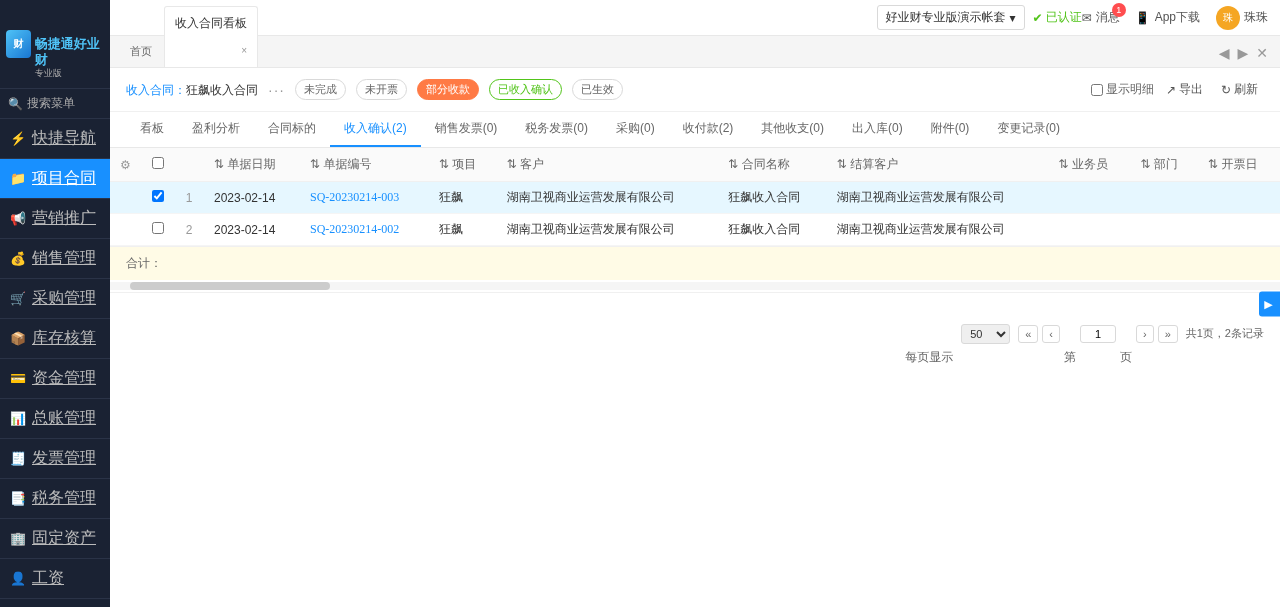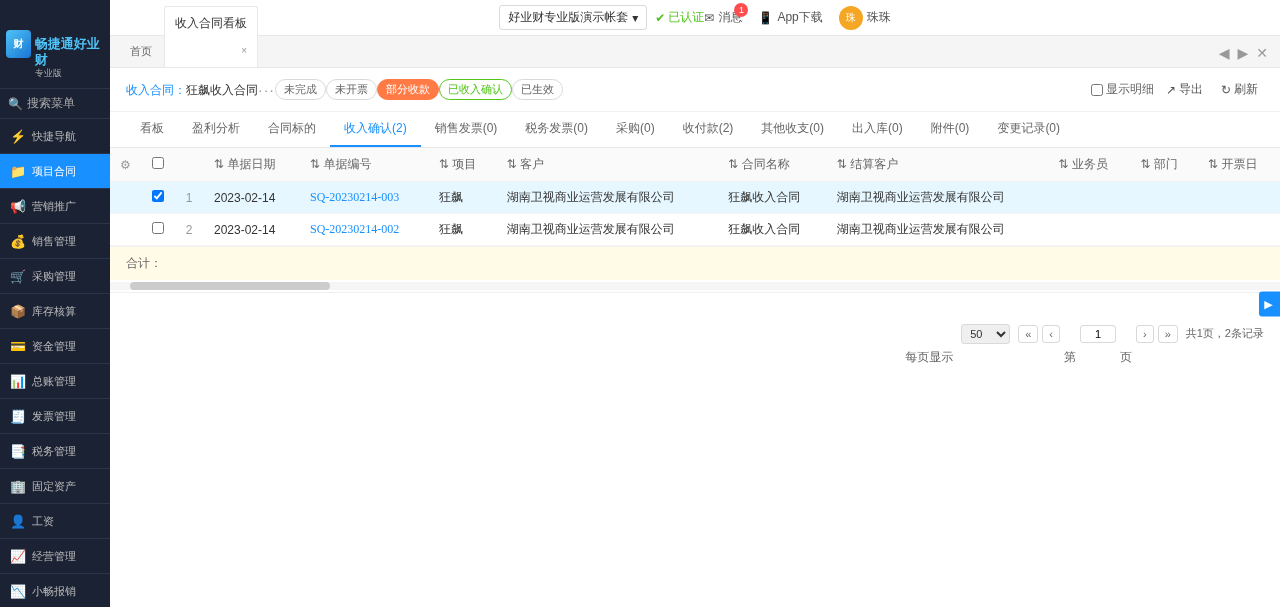--- a/index.html
+++ b/index.html
@@ -7,27 +7,27 @@
 
     
     .sidebar { width: 110px; background: #1a2233; color: #ccc; display: flex; flex-direction: column; height: 100%; flex-shrink: 0; }
     .sidebar-logo { padding: 8px 6px; border-bottom: 1px solid #2a3347; display: flex; align-items: center; gap: 4px; }
     .sidebar-logo-text { color: #4fc3f7; font-size: 13px; font-weight: bold; line-height: 1.2; margin-top: 28px; }
     .sidebar-logo-sub { color: #aaa; font-size: 9px; }
     .sidebar-search { display: flex; align-items: center; gap: 4px; padding: 6px 8px; color: #aaa; cursor: pointer; border-bottom: 1px solid #2a3347; }
     .sidebar-nav-item { display: flex; align-items: center; gap: 6px; padding: 9px 10px; cursor: pointer; color: #bbb; border-bottom: 1px solid #2a3347; transition: background 0.1s; }
     .sidebar-nav-item.active { background: #1890ff; color: #fff; }
     .sidebar-nav-item .nav-icon { width: 16px; height: 16px; display: flex; align-items: center; justify-content: center; font-size: 13px; flex-shrink: 0; }
-    .sidebar-nav-label { font-size: 11px; }
+    .sidebar-nav-label { font-size: 16px; text-decoration: underline; }
 
     
     .main { flex: 1; display: flex; flex-direction: column; overflow: hidden; }
 
     
-    .topbar { background: #fff; border-bottom: 1px solid #e8e8e8; padding: 0 12px; height: 36px; display: flex; align-items: center; justify-content: center; flex-shrink: 0; }
+    .topbar { background: #fff; border-bottom: 1px solid #e8e8e8; padding: 0 12px; height: 36px; display: flex; align-items: center; justify-content: flex-end; flex-shrink: 0; }
     .topbar-left { display: flex; align-items: center; gap: 8px; }
     .company-select { display: flex; align-items: center; gap: 4px; padding: 3px 8px; border: 1px solid #d9d9d9; border-radius: 3px; color: #333; cursor: pointer; font-size: 11px; }
     .verified-badge { display: flex; align-items: center; gap: 3px; color: #52c41a; font-size: 11px; }
     .topbar-right { display: flex; align-items: center; gap: 16px; }
     .topbar-action { display: flex; align-items: center; gap: 4px; color: #555; cursor: pointer; font-size: 11px; position: relative; }
     .badge { background: #ff4d4f; color: #fff; border-radius: 50%; width: 14px; height: 14px; font-size: 9px; display: flex; align-items: center; justify-content: center; position: absolute; top: -6px; right: -6px; }
     .user-avatar { width: 24px; height: 24px; border-radius: 50%; background: #f5a623; display: flex; align-items: center; justify-content: center; color: #fff; font-size: 10px; }
 
     
     .tabbar { background: #f5f5f5; border-bottom: 1px solid #e8e8e8; padding: 0 10px; height: 32px; display: flex; align-items: flex-end; gap: 2px; flex-shrink: 0; }
@@ -205,21 +205,21 @@
     <div style="margin-left:auto;display:flex;align-items:center;gap:4px;padding-bottom:4px;">
       <button class="nav-ctrl-btn">◀</button>
       <button class="nav-ctrl-btn">▶</button>
       <button class="nav-ctrl-btn">✕</button>
     </div>
   </div>
 
   <div class="content">
 
     <div class="page-header">
-      <div style="display:flex;align-items:center;">
+      <div style="display:flex;align-items:center;gap:10px;">
         <span class="page-title">
           <span>收入合同：</span><span style="color:#333;">狂飙收入合同</span>
         </span>
         <span class="more-btn">···</span>
         <button class="status-btn">未完成</button>
         <button class="status-btn">未开票</button>
         <button class="status-btn partial">部分收款</button>
         <button class="status-btn confirmed">已收入确认</button>
         <button class="status-btn">已生效</button>
       </div>

